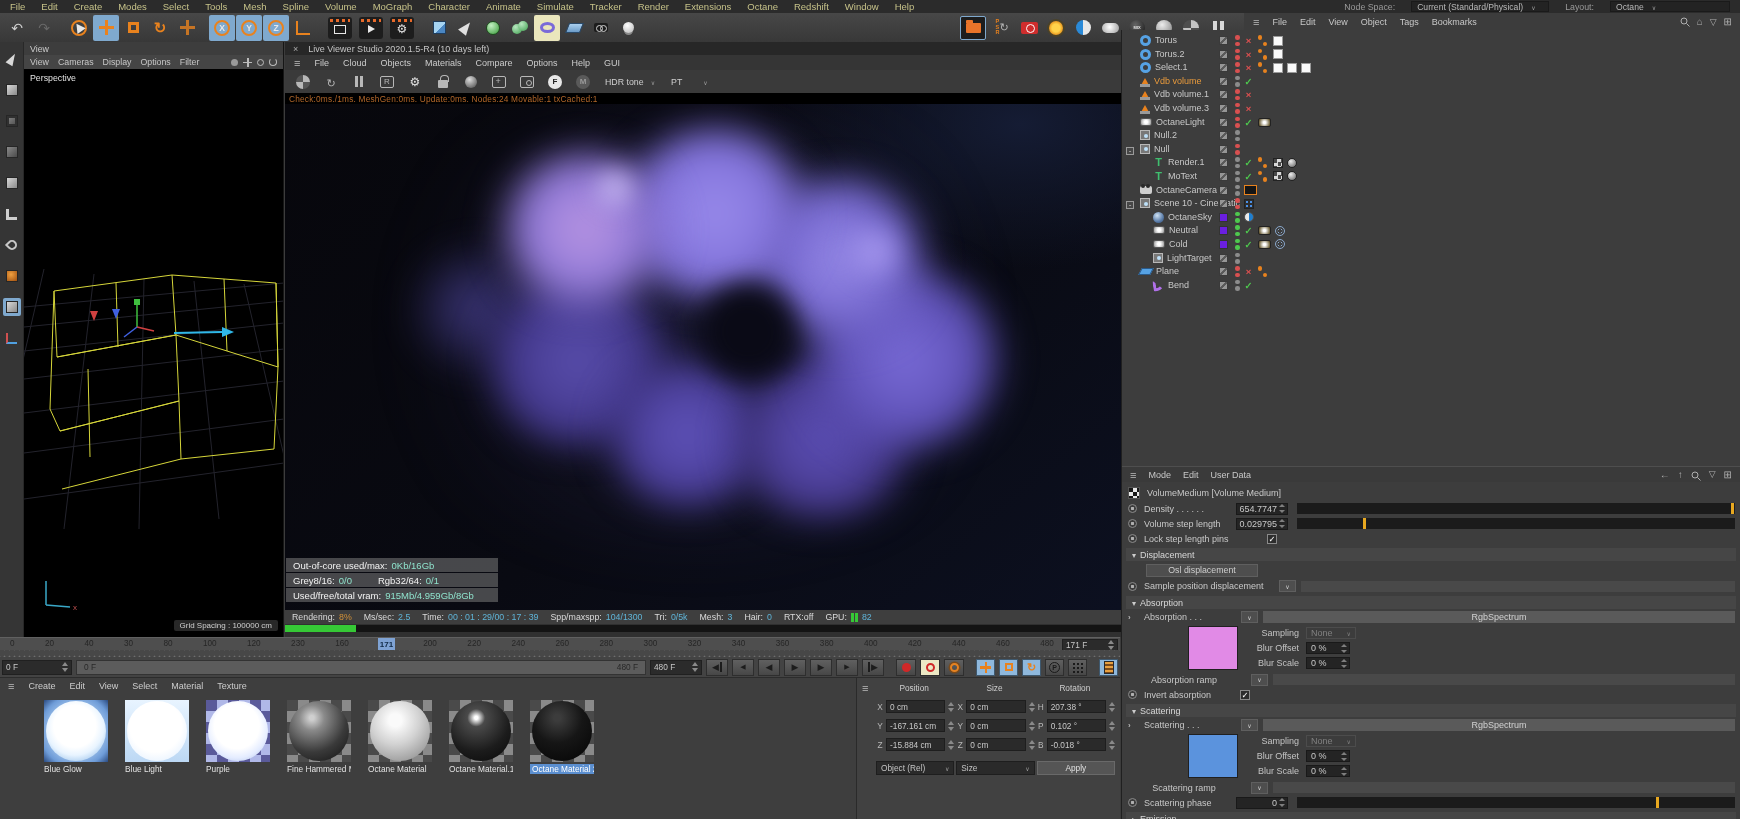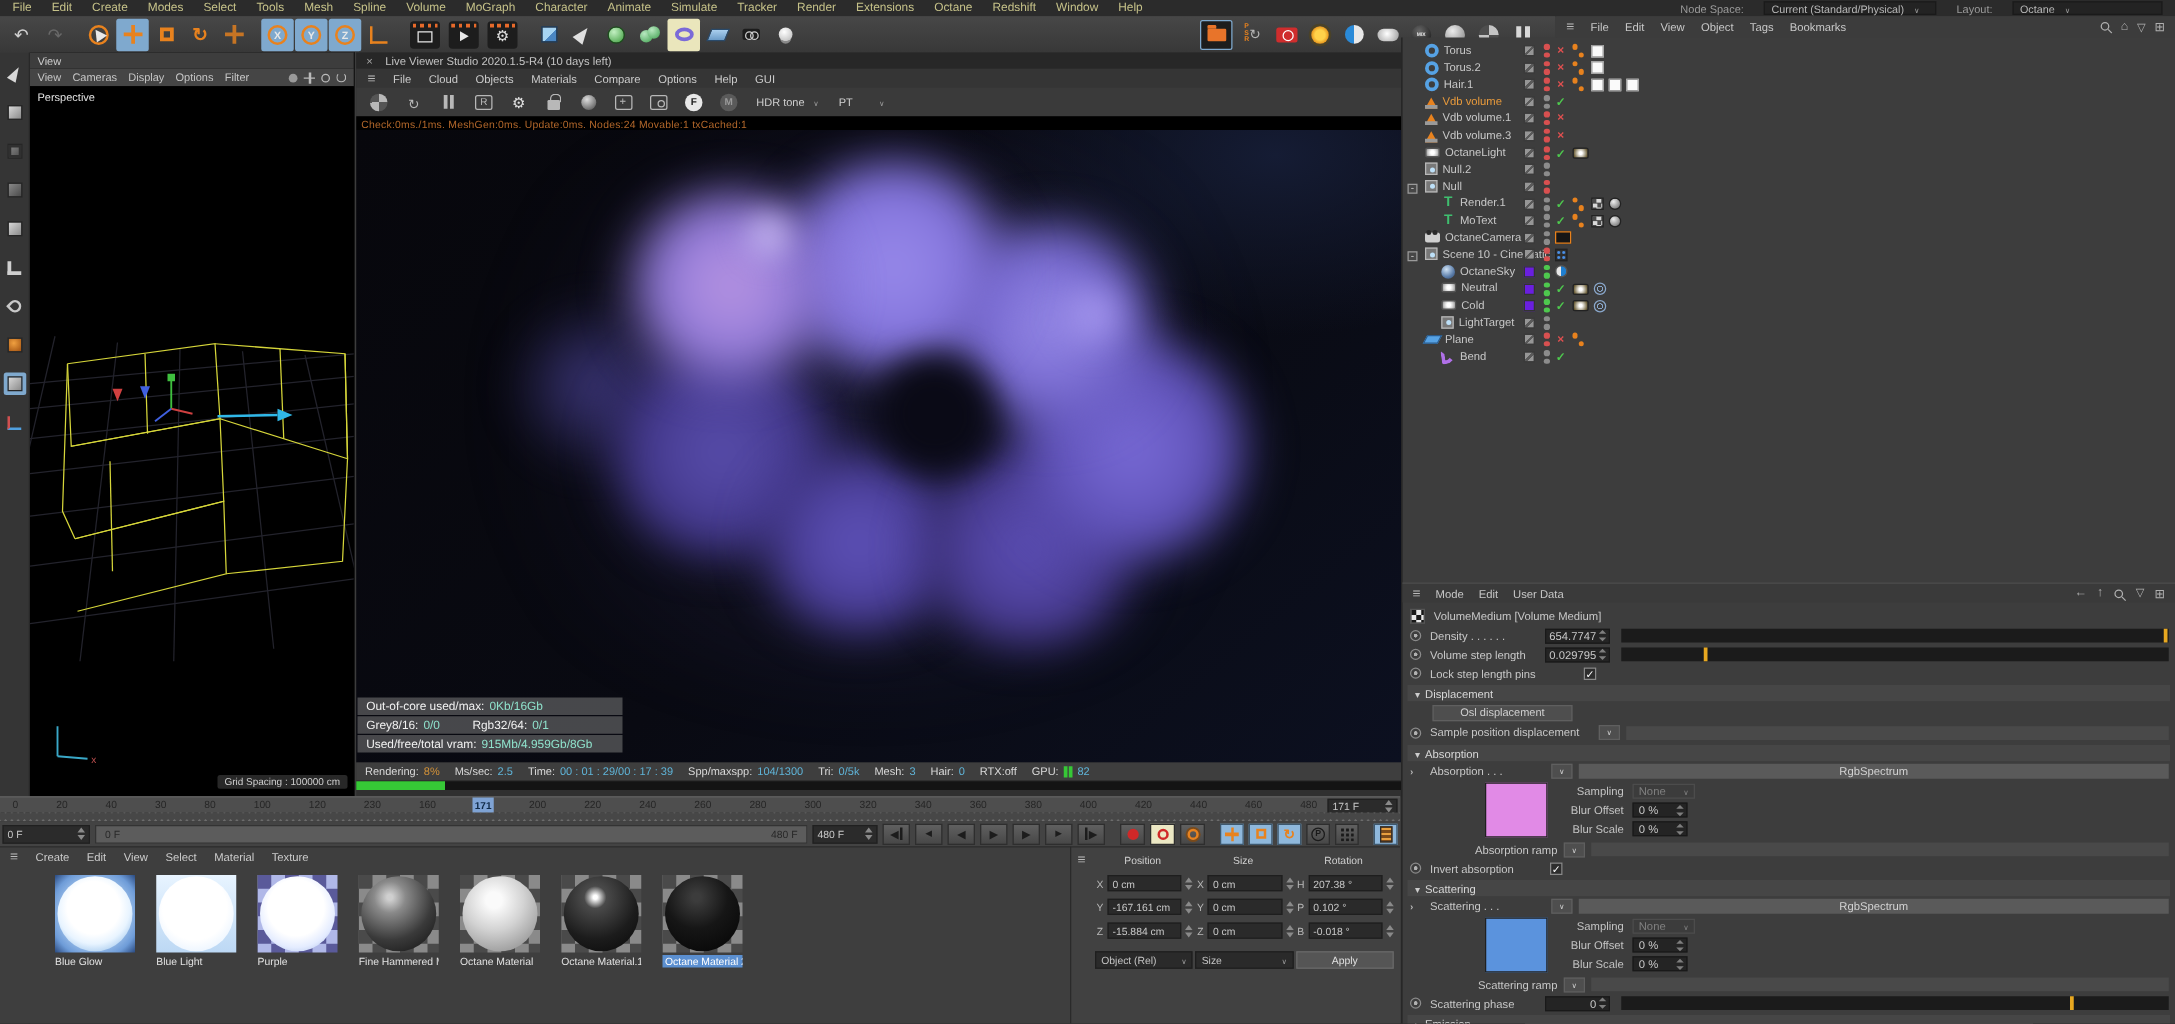--- a/index.html
+++ b/index.html
@@ -287,21 +287,21 @@
 .spectrum{flex:1;height:12px;background:#5a5a5a;margin-right:5px;display:flex;align-items:center;justify-content:center;color:#d2d2d2}
 .swblock{display:flex;padding-left:66px;margin:2px 0;align-items:flex-start}
 .swatch{width:50px;height:44px;border:1px solid #202020;flex:none}
 .swcol{margin-left:9px;display:flex;flex-direction:column;gap:1px}
 .swrow{display:flex;align-items:center;height:14px;gap:7px}
 .swlabel{width:52px;text-align:right;color:#c4c4c4;white-space:nowrap}
 .nonedrop{width:50px;height:12px;background:#3c3c3c;border:1px solid #4c4c4c;color:#808080;display:flex;align-items:center;justify-content:space-between;padding:0 4px}
 .nonedrop .chev::before{color:#808080}
 .pct{width:44px;height:12px;background:#242424;border:1px solid #191919;display:flex;align-items:center;justify-content:space-between;padding:0 2px 0 4px;color:#c8c8c8}
 .ramprow{display:flex;align-items:center;height:15px}
-.ramplabel{width:124px;text-align:right;color:#c8c8c8;flex:none;white-space:nowrap}
+.ramplabel{width:124px;text-align:center;color:#c8c8c8;flex:none;white-space:nowrap}
 .garrow{font-size:10px;color:#b0b0b0}
 svg.micon{display:block}
 </style>
 </head>
 <body>
 
 <div id="app">
 
   <div id="menubar">
     <div class="mwrap"><span>File</span><span>Edit</span><span>Create</span><span>Modes</span><span>Select</span><span>Tools</span><span>Mesh</span><span>Spline</span><span>Volume</span><span>MoGraph</span><span>Character</span><span>Animate</span><span>Simulate</span><span>Tracker</span><span>Render</span><span>Extensions</span><span>Octane</span><span>Redshift</span><span>Window</span><span>Help</span></div>
@@ -901,21 +901,21 @@
           <span class="otags">
             <i class="tchk"></i>
             <i class="tdots d-red"></i>
             <i class="tmark mx"></i>
             <i class="torg"></i>
             <i class="chip c-w"></i>
           </span>
         </div>
       <div class="orow">
           <i class="oi oi-torus"></i>
-          <span class="olabel">Hair.1</span>
+          <span class="olabel">Select.1</span>
           <span class="otags">
             <i class="tchk"></i>
             <i class="tdots d-red"></i>
             <i class="tmark mx"></i>
             <i class="torg"></i>
             <i class="chip c-w"></i>
             <i class="chip c-w"></i>
             <i class="chip c-w"></i>
           </span>
         </div>

